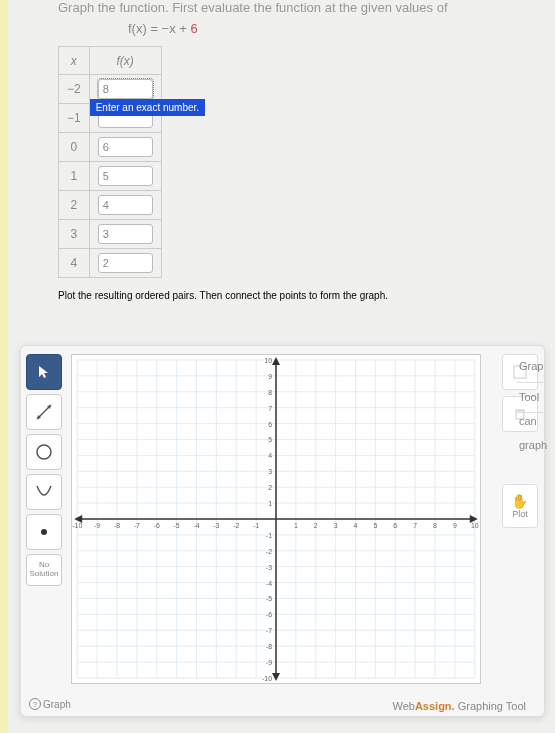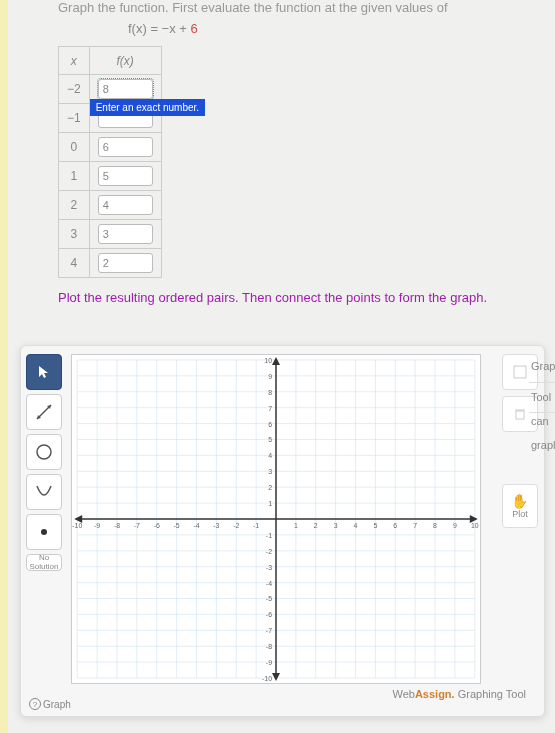--- a/index.html
+++ b/index.html
@@ -65,22 +65,22 @@
     left: 0px;
     top: 24px;
     background: #1d4ed8;
     color: #fff;
     font-size: 10px;
     padding: 3px 6px;
     white-space: nowrap;
     z-index: 5;
   }
   .plot-text {
-    font-size: 13px;
-    color: #a21caf;
+    font-size: 10px;
+    color: #000000;
     margin: 12px 8px 6px 0;
   }
 
   
   .graph-panel {
     position: absolute;
     left: 12px;
     top: 345px;
     width: 525px;
     height: 372px;
@@ -109,21 +109,21 @@
     cursor: pointer;
     font-size: 14px;
     color: #555;
   }
   .tool-btn.active {
     background: #3a5a8a;
     color: #fff;
     border-color: #2a4a7a;
   }
   .tool-btn.nosol {
-    height: 17px;
+    height: 32px;
     font-size: 8px;
     line-height: 1.1;
     text-align: center;
     color: #888;
     flex-direction: column;
   }
   .graph-area {
     flex: 1;
     padding: 8px 4px 4px 4px;
     position: relative;
@@ -150,21 +150,21 @@
     flex-direction: column;
     align-items: center;
     justify-content: center;
     font-size: 9px;
     color: #888;
     cursor: pointer;
   }
   .right-btn.fill { height: 44px; }
   .footer {
     position: absolute;
-    bottom: 16px;
+    bottom: 4px;
     right: 18px;
     font-size: 11px;
     color: #888;
   }
   .footer b { color: #d08030; font-weight: bold; }
   .help {
     position: absolute;
     bottom: 6px;
     left: 8px;
     font-size: 10px;
@@ -177,21 +177,21 @@
     width: 12px; height: 12px;
     border: 1px solid #888;
     border-radius: 50%;
     display: inline-flex;
     align-items: center;
     justify-content: center;
     font-size: 8px;
   }
   .side-panel {
     position: absolute;
-    right: 0;
+    right: 12px;
     top: 352px;
     width: 26px;
     font-size: 11px;
     color: #888;
     line-height: 1.6;
   }
   .side-panel div { border-bottom: 1px solid #ddd; padding: 6px 2px; }
 </style>
 </head>
 <body>

